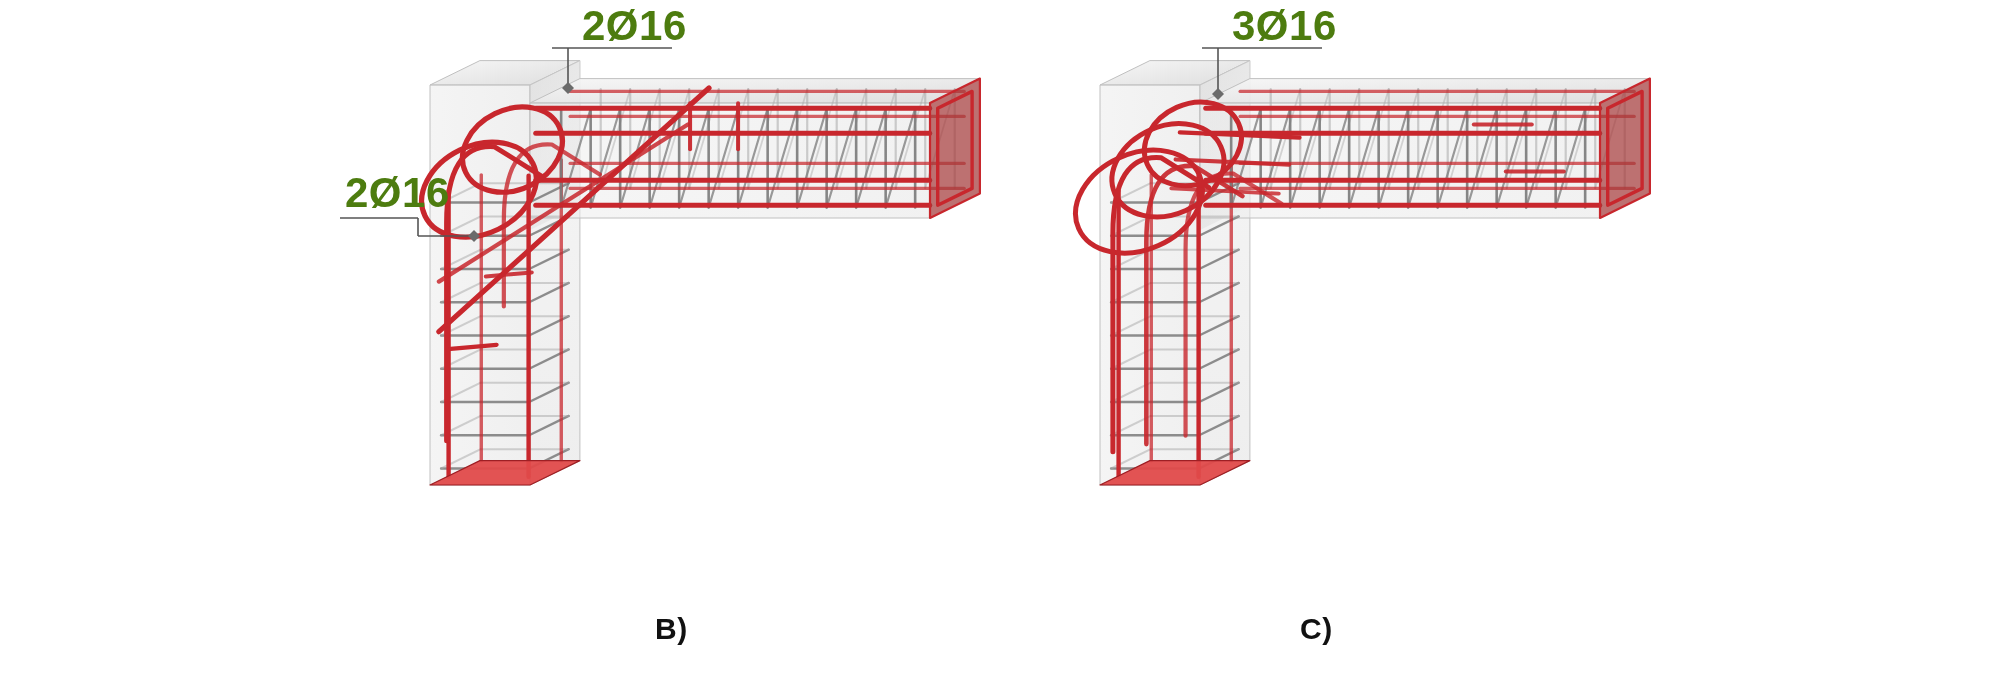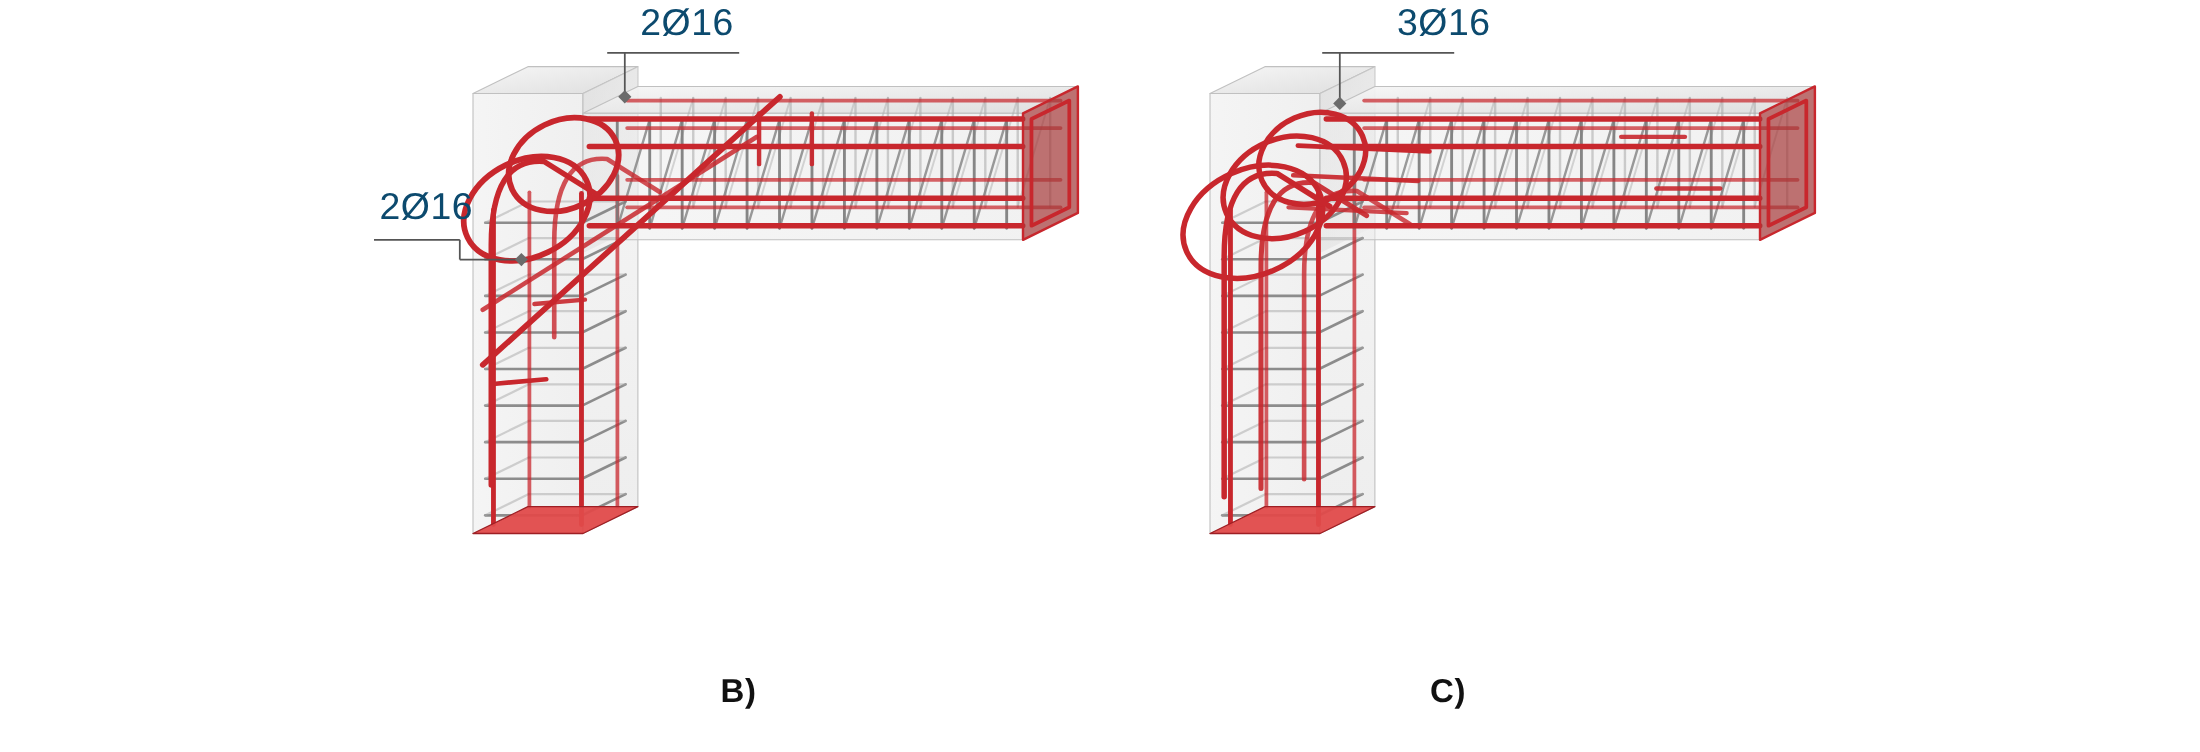--- a/index.html
+++ b/index.html
@@ -1,21 +1,21 @@
 <!DOCTYPE html>
 <html><head>
 <meta charset="utf-8">
 <style>
   html,body{margin:0;padding:0;background:#ffffff;}
   body{width:2000px;height:684px;overflow:hidden;
        font-family:"Liberation Sans","DejaVu Sans",sans-serif;}
   #stage{position:relative;width:2000px;height:684px;background:#ffffff;}
   svg{display:block;}
   .cap{position:absolute;font-size:30px;font-weight:700;color:#111111;letter-spacing:.5px;}
-  .lbl{position:absolute;font-size:34px;font-weight:400;color:#0c4a6e;letter-spacing:.5px;white-space:nowrap;}
+  .lbl{position:absolute;font-size:42px;font-weight:700;color:#4d7c0f;letter-spacing:.5px;white-space:nowrap;}
 </style>
 </head>
 <body>
 
 <div id="stage">
 
   <svg id="scene" width="2000" height="684" viewBox="0 0 2000 684">
     <defs>
       <linearGradient id="gTop" x1="0" y1="0" x2="1" y2="1">
         <stop offset="0%" stop-color="#f6f6f6"></stop>
@@ -328,16 +328,16 @@
           <line x1="1218" y1="48" x2="1218" y2="94" stroke="#555555" stroke-width="1.6" stroke-linecap="butt" stroke-opacity="1"></line>
           <polygon points="1218,88 1224,94 1218,100 1212,94" fill="#6b6b6b"></polygon>
         </g>
       </g>
   </svg>
 
   <div class="lbl" style="left:582px;top:2px;">2Ø16</div>
   <div class="lbl" style="left:345px;top:169px;">2Ø16</div>
   <div class="cap" style="left:655px;top:612px;">B)</div>
 
-  <div class="lbl" style="left:1270px;top:2px;">3Ø16</div>
+  <div class="lbl" style="left:1232px;top:2px;">3Ø16</div>
   <div class="cap" style="left:1300px;top:612px;">C)</div>
 
 </div>
 
 </body></html>

